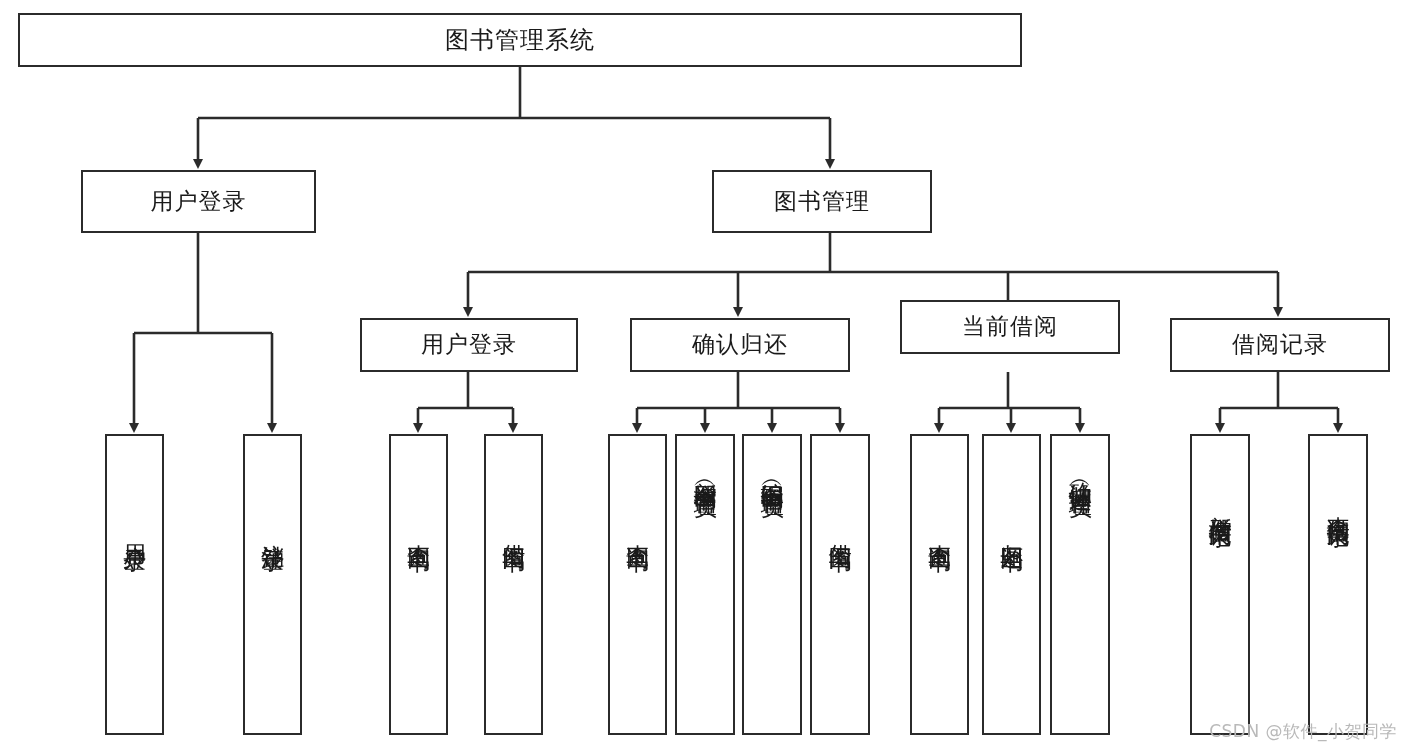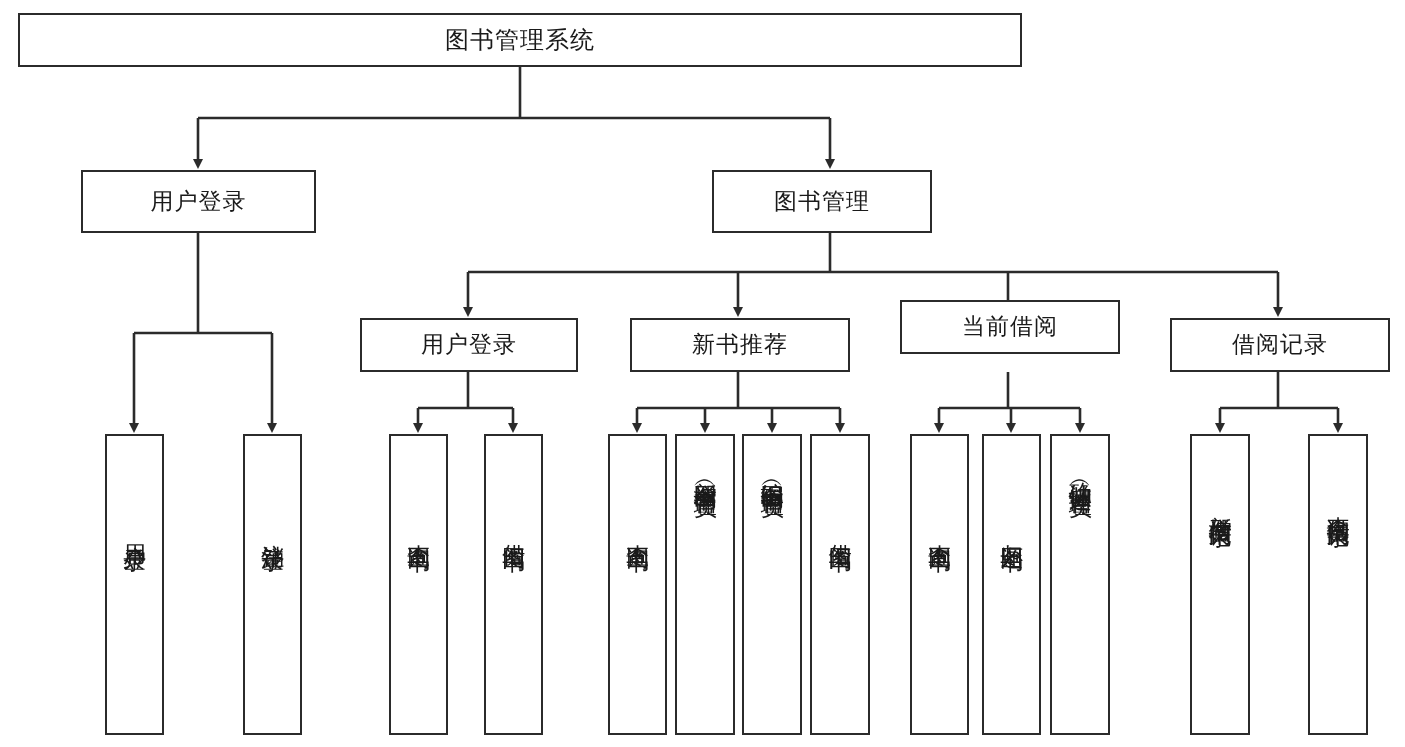--- a/index.html
+++ b/index.html
@@ -141,21 +141,21 @@
       <div class="node lvl2 horiz" style="left: 81px; top: 170px; width: 235px; height: 63px;">
         <span>用户登录</span>
       </div>
       <div class="node lvl2 horiz" style="left: 712px; top: 170px; width: 220px; height: 63px;">
         <span>图书管理</span>
       </div>
       <div class="node lvl3 horiz" style="left: 360px; top: 318px; width: 218px; height: 54px;">
         <span>用户登录</span>
       </div>
       <div class="node lvl3 horiz" style="left: 630px; top: 318px; width: 220px; height: 54px;">
-        <span>新书推荐</span>
+        <span>确认归还</span>
       </div>
       <div class="node lvl3 horiz" style="left: 900px; top: 300px; width: 220px; height: 54px;">
         <span>当前借阅</span>
       </div>
       <div class="node lvl3 horiz" style="left: 1170px; top: 318px; width: 220px; height: 54px;">
         <span>借阅记录</span>
       </div>
       <div class="node lvl4 leaf leaf-short" style="left: 105px; top: 434px; width: 59px; height: 301px;">
         <span class="vtext">用户登录</span>
       </div>
@@ -190,13 +190,14 @@
         <span class="vtext">确认归还（管理员）</span>
       </div>
       <div class="node lvl4 leaf leaf-mid" style="left: 1190px; top: 434px; width: 60px; height: 301px;">
         <span class="vtext">新增借阅记录</span>
       </div>
       <div class="node lvl4 leaf leaf-mid" style="left: 1308px; top: 434px; width: 60px; height: 301px;">
         <span class="vtext">查询借阅记录</span>
       </div>
     </div>
 
+  <div class="watermark">CSDN @软件_小贺同学</div>
 </div>
 
 </body></html>

